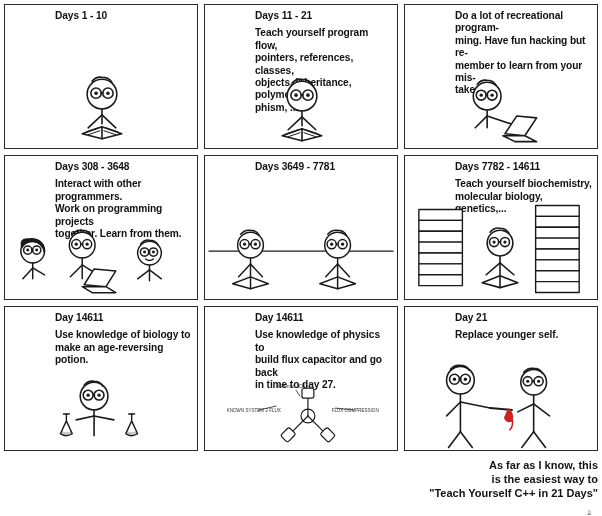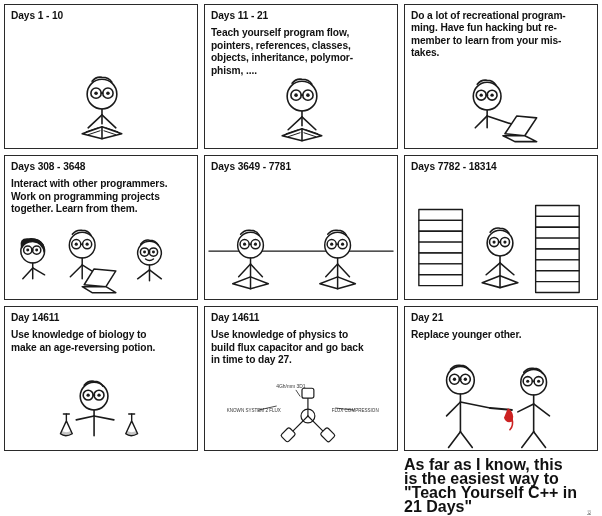--- a/index.html
+++ b/index.html
@@ -38,40 +38,41 @@
     box-sizing: border-box;
     overflow: hidden;
   }
   .caption {
     padding: 5px 5px 0 6px;
     font-size: 10.2px;
     line-height: 12.4px;
     font-weight: 700;
     letter-spacing: -0.1px;
     white-space: pre-line;
+    margin-left: 44px;
   }
   .art {
     position: absolute;
     left: 0;
     right: 0;
     bottom: 0;
     height: 78px;
   }
   .art svg {
     display: block;
     width: 100%;
     height: 100%;
   }
   .closing {
     position: absolute;
     left: 404px;
     top: 458px;
     width: 194px;
-    text-align: left;
-    font-size: 16px;
+    text-align: right;
+    font-size: 11px;
     line-height: 14px;
     font-weight: 700;
   }
   .closing div {
     white-space: pre-line;
   }
   .sig {
     position: absolute;
     right: 10px;
     bottom: 6px;
@@ -248,21 +249,23 @@
             <path d="M24 37 L12 50"></path>
             <path d="M24 37 L36 50"></path>
             <path d="M6 57 L24 50 L42 57 L24 62 Z" fill="#fff"></path>
             <path d="M24 50 L24 62"></path>
           </g>
         </svg>
       </div>
     </div>
 
     <div class="panel">
-      <div class="caption">Days 7782 - 18314</div>
+      <div class="caption">Days 7782 - 14611</div>
+      <div class="caption">Teach yourself biochemistry,
+molecular biology, genetics,...</div>
       <div class="art" style="height:96px;">
         <svg viewBox="0 0 194 96" fill="none" stroke="#1a1a1a" stroke-width="1.4" stroke-linecap="round" stroke-linejoin="round">
 
           <g transform="translate(14,6)">
             <rect x="0" y="0" width="44" height="11" fill="#fff"></rect>
             <rect x="0" y="11" width="44" height="11" fill="#fff"></rect>
             <rect x="0" y="22" width="44" height="11" fill="#fff"></rect>
             <rect x="0" y="33" width="44" height="11" fill="#fff"></rect>
             <rect x="0" y="44" width="44" height="11" fill="#fff"></rect>
             <rect x="0" y="55" width="44" height="11" fill="#fff"></rect>
@@ -357,21 +360,21 @@
           </g>
           <path d="M54 32 L72 28" stroke-width="0.8"></path>
           <path d="M150 32 L132 30" stroke-width="0.8"></path>
           <path d="M92 12 L96 18" stroke-width="0.8"></path>
         </svg>
       </div>
     </div>
 
     <div class="panel">
       <div class="caption">Day 21</div>
-      <div class="caption">Replace younger other.</div>
+      <div class="caption">Replace younger self.</div>
       <div class="art" style="height:96px;">
         <svg viewBox="0 0 194 96" fill="none" stroke="#1a1a1a" stroke-width="1.6" stroke-linecap="round" stroke-linejoin="round">
 
           <g transform="translate(24,4)">
             <circle cx="32" cy="22" r="14" fill="#fff"></circle>
             <circle cx="26" cy="21" r="5" fill="#fff"></circle>
             <circle cx="37" cy="21" r="5" fill="#fff"></circle>
             <line x1="31" y1="21" x2="32.5" y2="21"></line>
             <circle cx="26" cy="21" r="1.7" fill="#1a1a1a" stroke="none"></circle>
             <circle cx="37" cy="21" r="1.7" fill="#1a1a1a" stroke="none"></circle>

